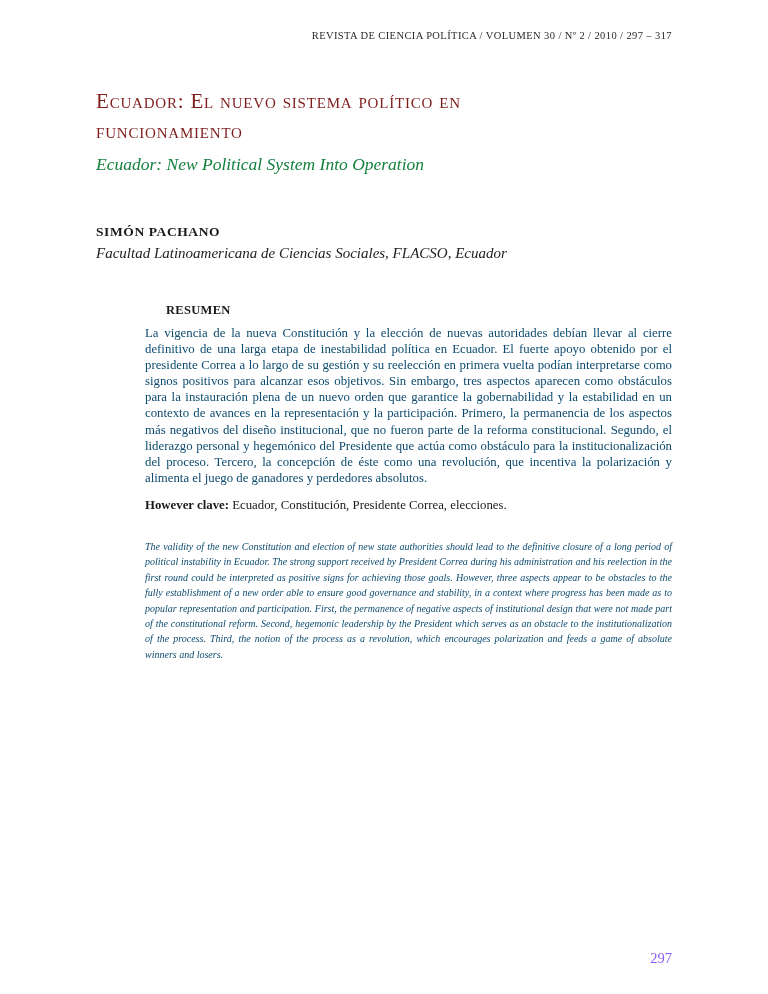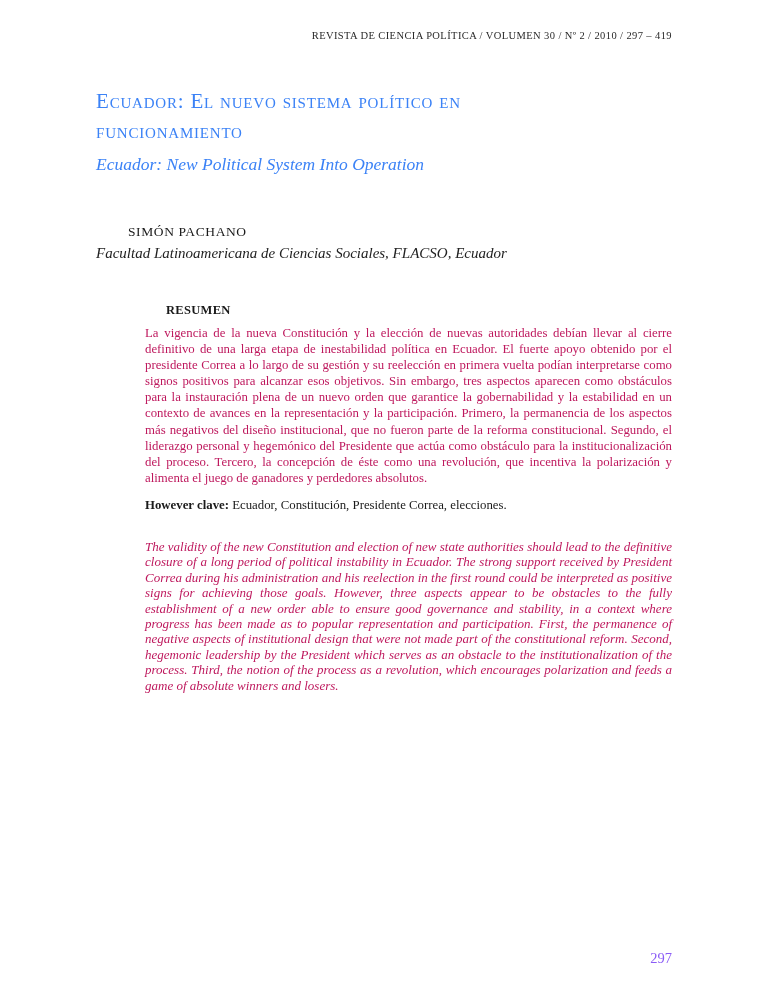--- a/index.html
+++ b/index.html
@@ -32,40 +32,39 @@
     left: 96px;
     top: 86px;
     width: 470px;
   }
   .title-es {
     font-variant: small-caps;
     font-size: 21px;
     line-height: 30px;
     letter-spacing: 0.8px;
     font-weight: 500;
-    color: #3b82f6;
+    color: #7f1d1d;
   }
   .title-en {
     margin-top: 6px;
     font-style: italic;
     font-size: 17.5px;
     line-height: 24px;
-    color: #3b82f6;
+    color: #15803d;
   }
 
   .author-block {
     position: absolute;
     left: 96px;
     top: 224px;
   }
   .author-name {
     font-size: 13.5px;
-    font-weight: normal;
+    font-weight: bold;
     letter-spacing: 0.6px;
-    margin-left: 32px;
   }
   .author-affiliation {
     margin-top: 5px;
     font-style: italic;
     font-size: 15px;
     color: #222;
   }
 
   .abstract-block {
     position: absolute;
@@ -78,25 +77,25 @@
     font-weight: bold;
     letter-spacing: 0.3px;
     margin-bottom: 7px;
     margin-left: 21px;
   }
   .section-heading.italic { font-style: italic; }
   .body-text {
     font-size: 12.8px;
     line-height: 16.1px;
     text-align: justify;
-    color: #be185d;
+    color: #0c4a6e;
   }
   .body-text.italic {
     font-style: italic;
-    font-size: 13px;
+    font-size: 10px;
     line-height: 15.4px;
   }
   .keywords-line {
     margin-top: 11px;
     font-size: 12.8px;
     line-height: 16px;
     text-align: justify;
   }
   .keywords-line.italic {
     font-style: italic;
@@ -111,21 +110,21 @@
     top: 950px;
     font-size: 14.5px;
     color: #8b5cf6;
   }
 </style>
 </head>
 <body>
 
 <div class="page">
 
-  <div class="journal-header">REVISTA DE CIENCIA POLÍTICA / VOLUMEN 30 / Nº 2 / 2010 / 297 – 419</div>
+  <div class="journal-header">REVISTA DE CIENCIA POLÍTICA / VOLUMEN 30 / Nº 2 / 2010 / 297 – 317</div>
 
   <div class="title-block">
     <div class="title-es">Ecuador: El nuevo sistema político en funcionamiento</div>
     <div class="title-en">Ecuador: New Political System Into Operation</div>
   </div>
 
   <div class="author-block">
     <div class="author-name">SIMÓN PACHANO</div>
     <div class="author-affiliation">Facultad Latinoamericana de Ciencias Sociales, FLACSO, Ecuador</div>
   </div>

